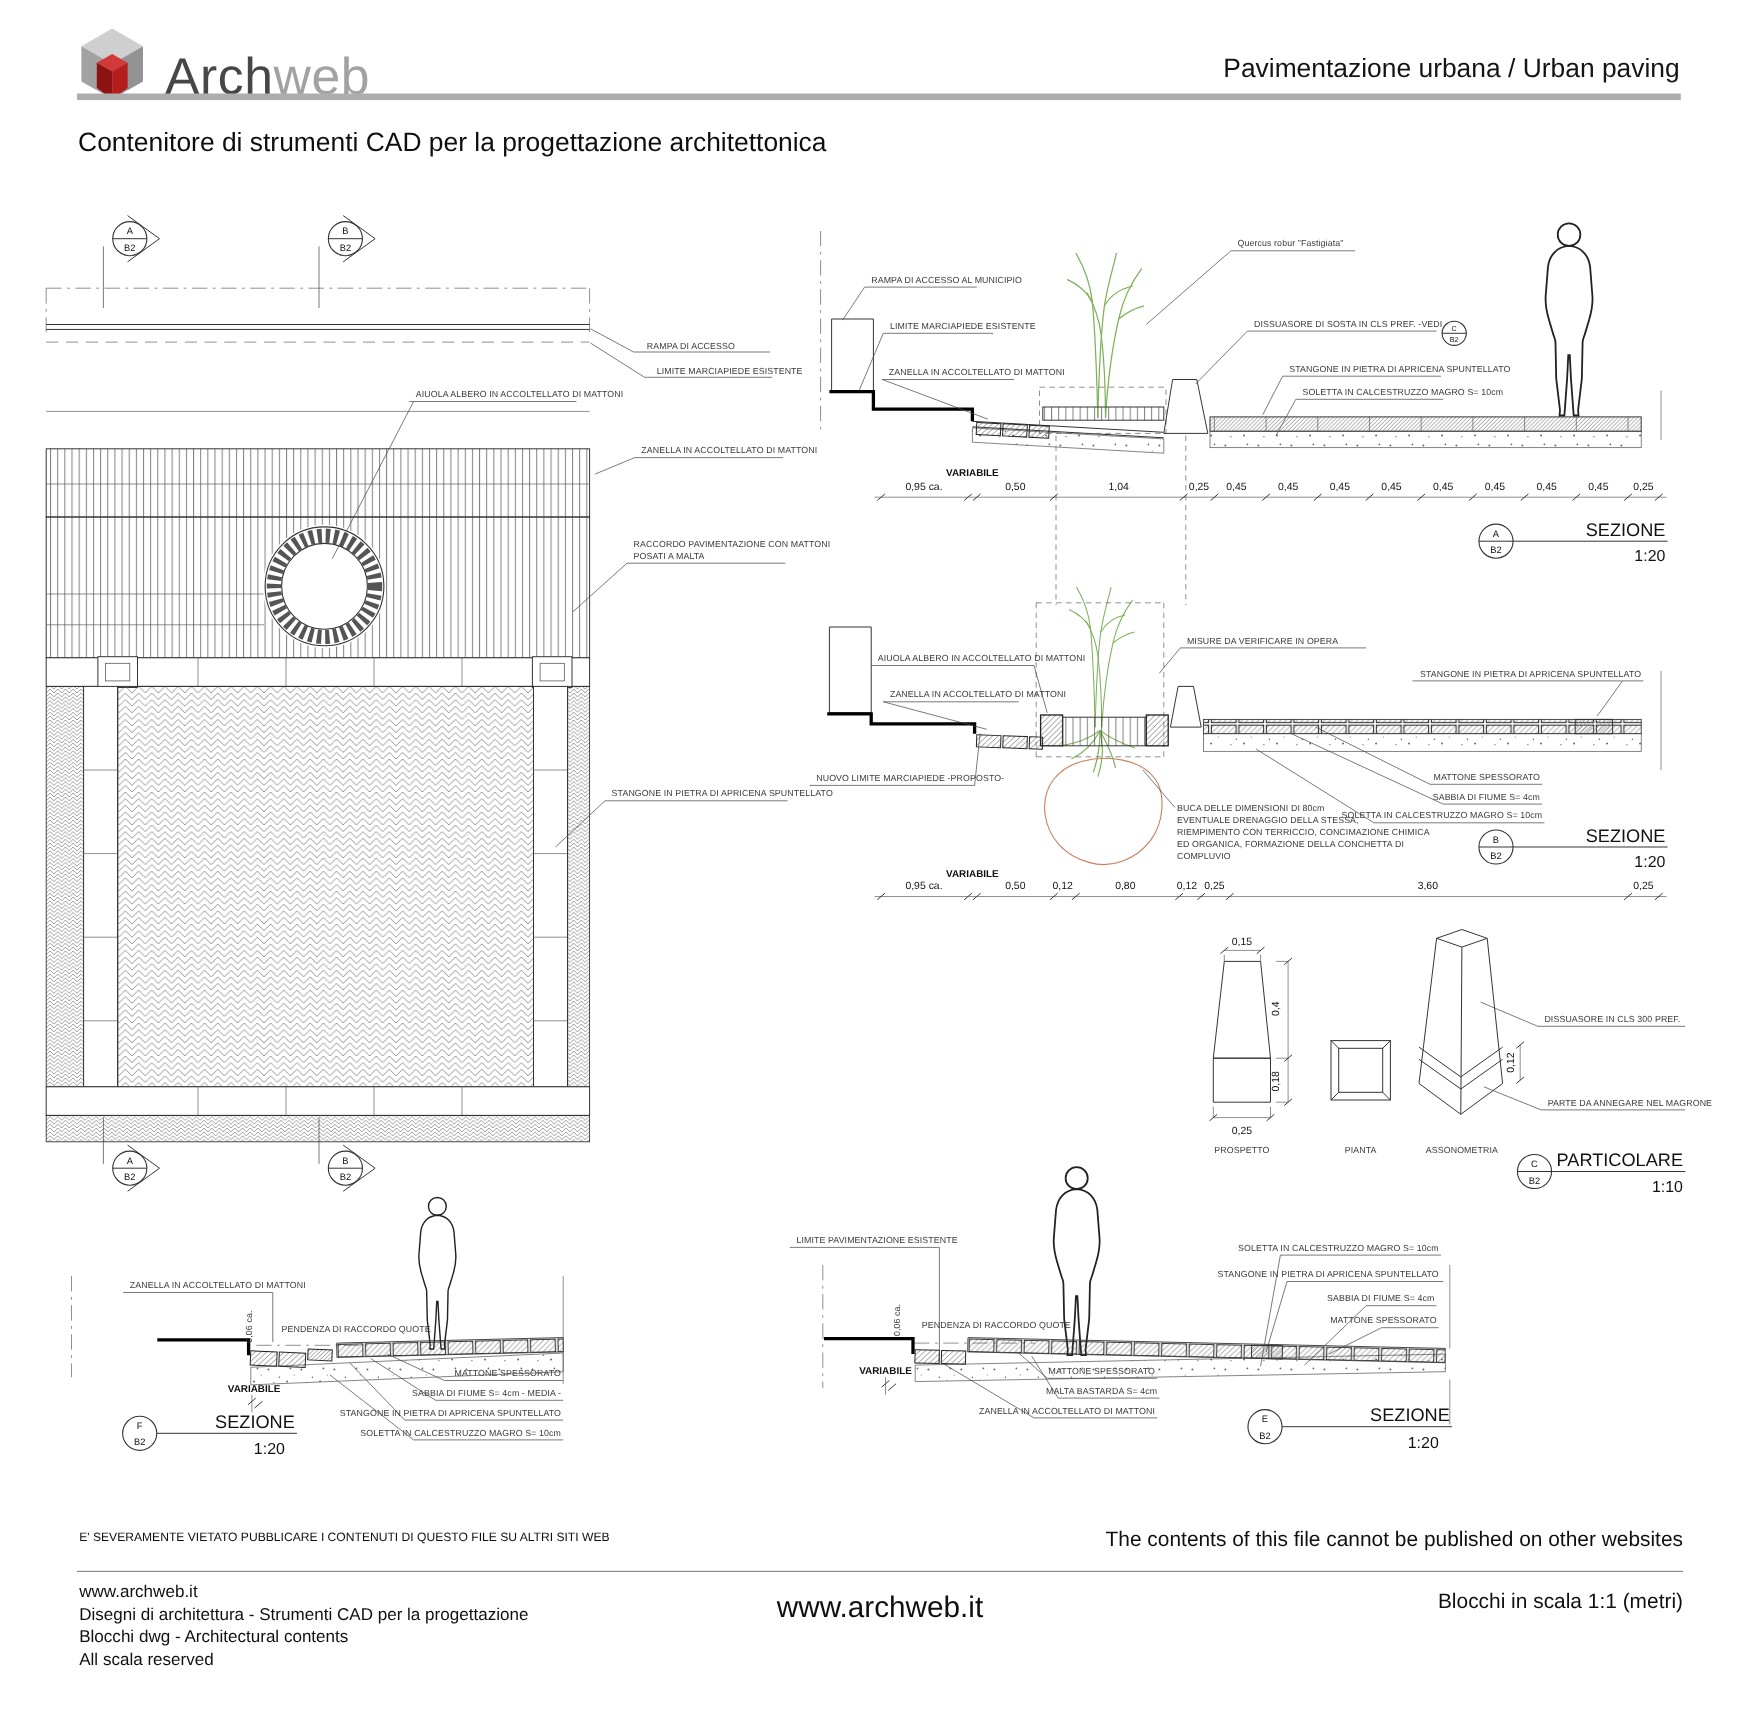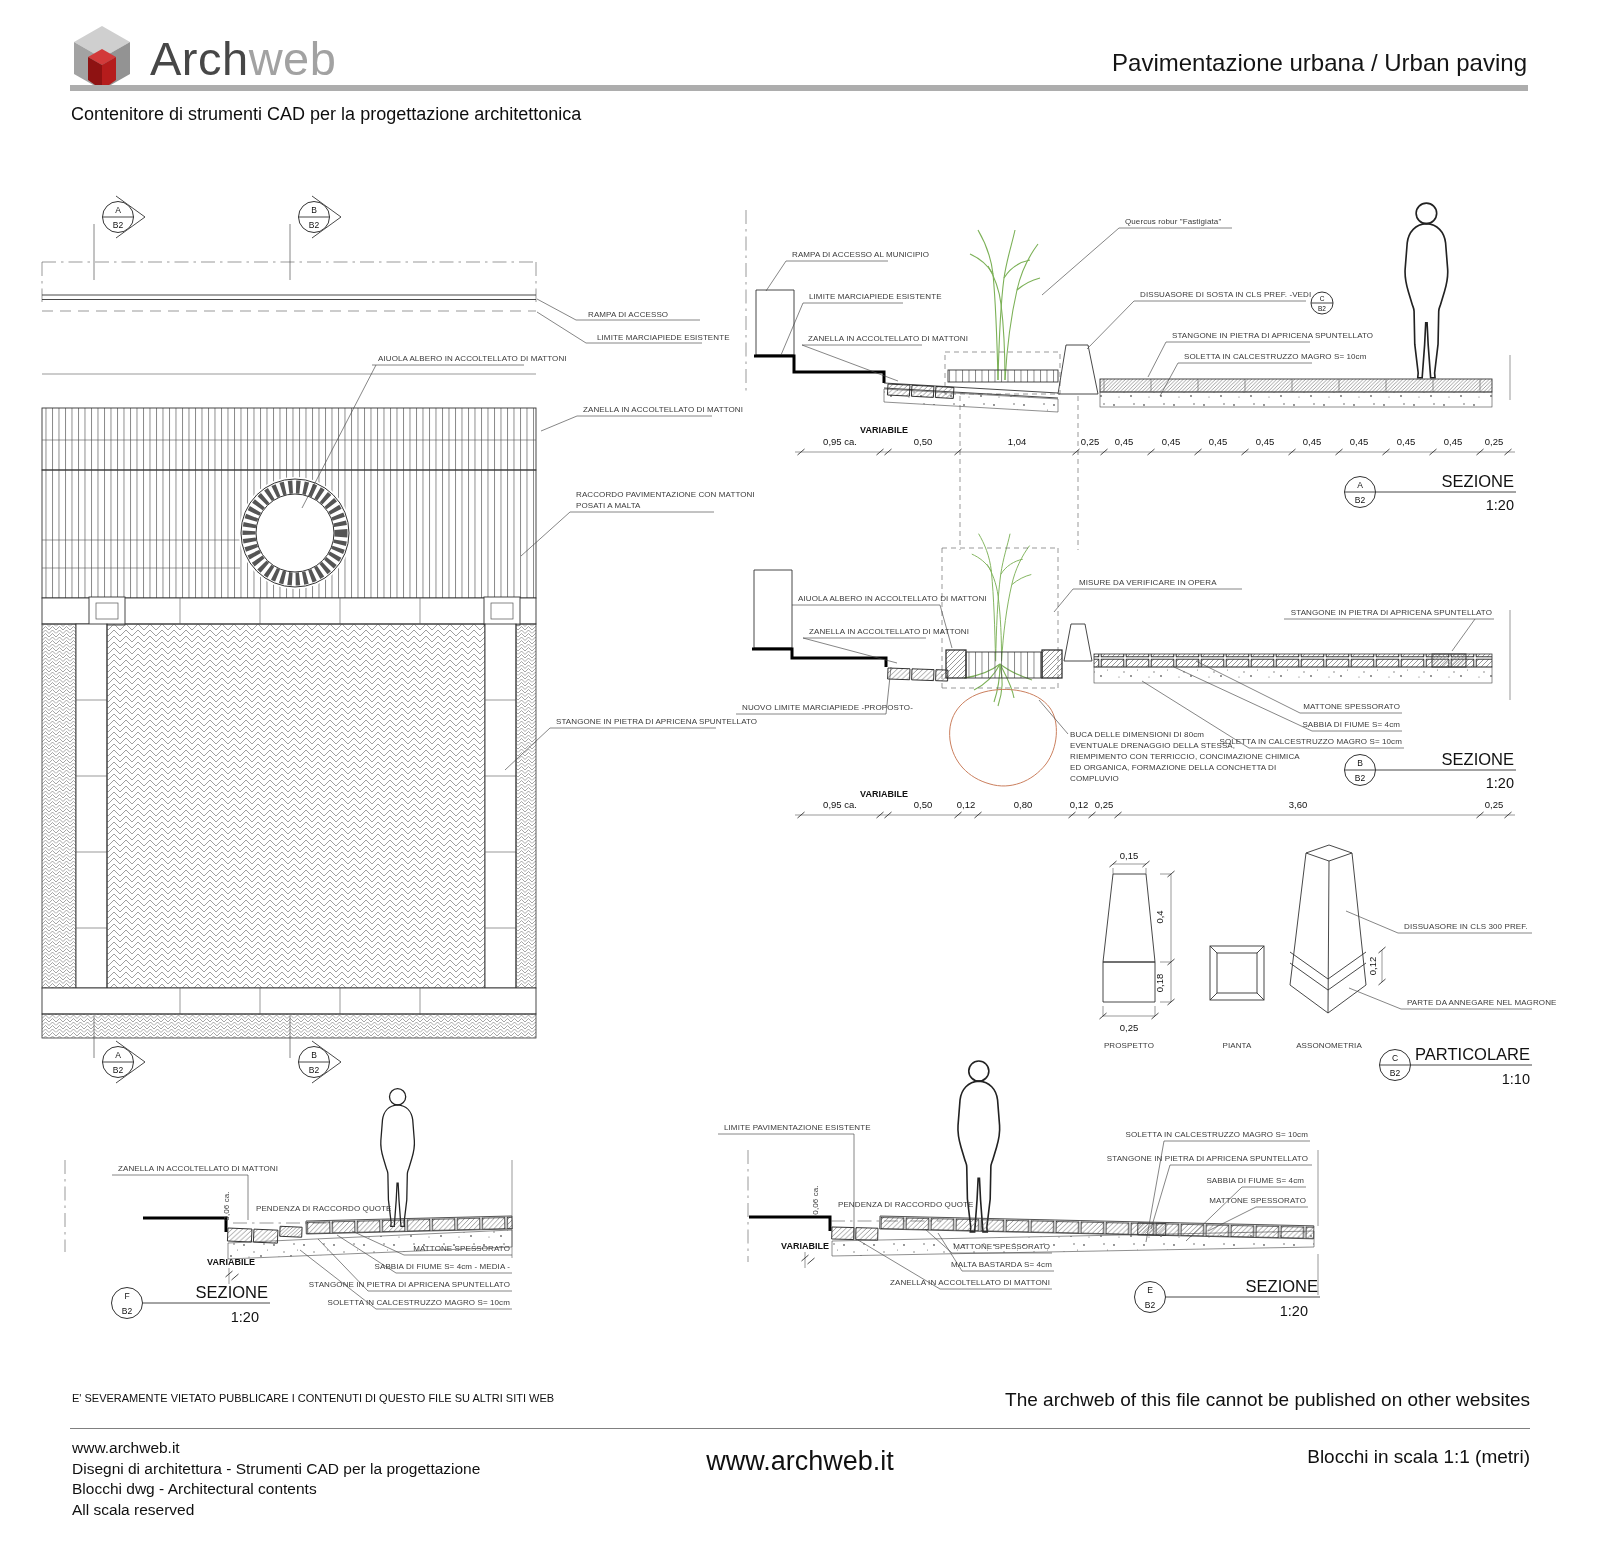--- a/index.html
+++ b/index.html
@@ -1,22 +1,22 @@
 <!DOCTYPE html>
 <html><head>
 <meta charset="utf-8">
 <style>
   html,body{margin:0;padding:0;background:#fff}
   body{width:1600px;height:1562px;position:relative;font-family:"Liberation Sans",sans-serif}
-  .hdr-logo{position:absolute;left:70px;top:24px;display:flex;align-items:center;gap:16px}
+  .hdr-logo{position:absolute;left:70px;top:24px;display:flex;align-items:flex-end;gap:16px}
   .logo-word{font-size:47px;font-weight:400;letter-spacing:.5px;line-height:1}
   .lt1{color:#474747}.lt2{color:#a2a2a2}
   .category{position:absolute;top:49px;right:73px;font-size:24px;color:#141414}
   .hrule{position:absolute;left:70px;right:72px;top:85px;height:6px;background:#adadad}
-  .doc-title{position:absolute;left:71px;top:104px;font-size:18px;color:#0e0e0e}
+  .doc-title{position:absolute;left:71px;top:116px;font-size:24px;color:#0e0e0e}
   svg.drawing{position:absolute;left:0;top:150px}
   .warn-it{position:absolute;left:72px;top:1392px;font-size:11px;color:#101010;white-space:nowrap}
   .warn-en{position:absolute;right:70px;top:1389px;font-size:19px;color:#101010;white-space:nowrap}
   .frule{position:absolute;left:70px;right:70px;top:1428px;height:1px;background:#808080}
   .finfo{position:absolute;left:72px;top:1438px;font-size:15.5px;color:#101010;line-height:20.5px}
   .fsite{position:absolute;left:0;width:100%;top:1446px;text-align:center;font-size:27px;color:#101010}
   .fscale{position:absolute;right:70px;top:1446px;font-size:19px;color:#101010}
   
   text{font-family:"Liberation Sans",sans-serif}
   .t{font-size:8px;fill:#3a3a3a;letter-spacing:.1px}
@@ -454,21 +454,21 @@
     <path class="ln" d="M1165.5,1297 H1320"></path>
     <text class="mk" x="1150" y="1293">E</text>
     <text class="mk" x="1150" y="1308">B2</text>
     <text class="ttl te" x="1318" y="1292">SEZIONE</text>
     <text class="scl te" x="1308" y="1316">1:20</text>
   </g>
 </g>
 </svg>
 
 <div class="warn-it">E' SEVERAMENTE VIETATO PUBBLICARE I CONTENUTI DI QUESTO FILE SU ALTRI SITI WEB</div>
-<div class="warn-en">The archweb of this file cannot be published on other websites</div>
+<div class="warn-en">The contents of this file cannot be published on other websites</div>
 <div class="frule"></div>
 <div class="finfo">
   <div>www.archweb.it</div>
   <div>Disegni di architettura - Strumenti CAD  per la progettazione</div>
   <div>Blocchi dwg - Architectural contents</div>
   <div>All scala reserved</div>
 </div>
 <div class="fsite">www.archweb.it</div>
 <div class="fscale">Blocchi in scala 1:1 (metri)</div>
 

